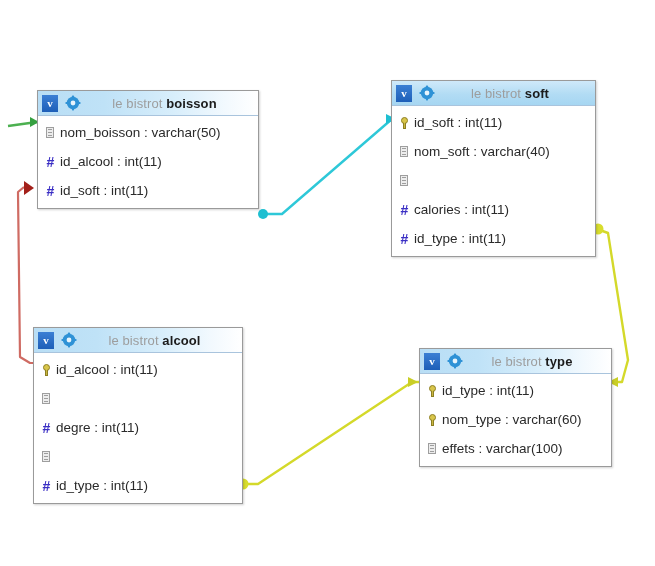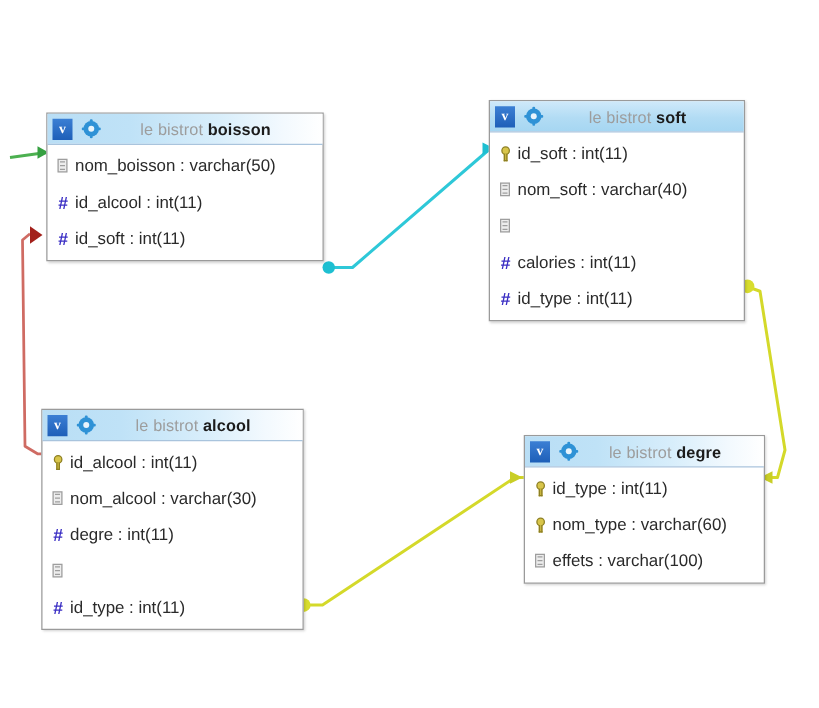--- a/index.html
+++ b/index.html
@@ -289,21 +289,20 @@
         <b>alcool</b>
       </div>
     </div>
     <div class="cols">
       <div class="col-row">
         <span class="col-icon ic-key"></span>
         <span class="col-label">id_alcool : int(11)</span>
       </div>
       <div class="col-row">
         <span class="col-icon ic-col"></span>
-        <span class="col-label">nom_alcool : varchar(30)</span>
       </div>
       <div class="col-row">
         <span class="col-icon ic-hash">#</span>
         <span class="col-label">degre : int(11)</span>
       </div>
       <div class="col-row">
         <span class="col-icon ic-col"></span>
       </div>
       <div class="col-row">
         <span class="col-icon ic-hash">#</span>
@@ -322,21 +321,21 @@
           <g fill="#2f92d6">
             <rect x="6.9" y="0.4" width="2.2" height="3.2" rx="0.8"></rect>
             <rect x="6.9" y="12.4" width="2.2" height="3.2" rx="0.8"></rect>
             <rect x="0.4" y="6.9" width="3.2" height="2.2" rx="0.8"></rect>
             <rect x="12.4" y="6.9" width="3.2" height="2.2" rx="0.8"></rect>
           </g>
         </svg>
       </div>
       <div class="hdr-title">
         <span>le bistrot</span>
-        <b>degre</b>
+        <b>type</b>
       </div>
     </div>
     <div class="cols">
       <div class="col-row">
         <span class="col-icon ic-key"></span>
         <span class="col-label">id_type : int(11)</span>
       </div>
       <div class="col-row">
         <span class="col-icon ic-key"></span>
         <span class="col-label">nom_type : varchar(60)</span>

